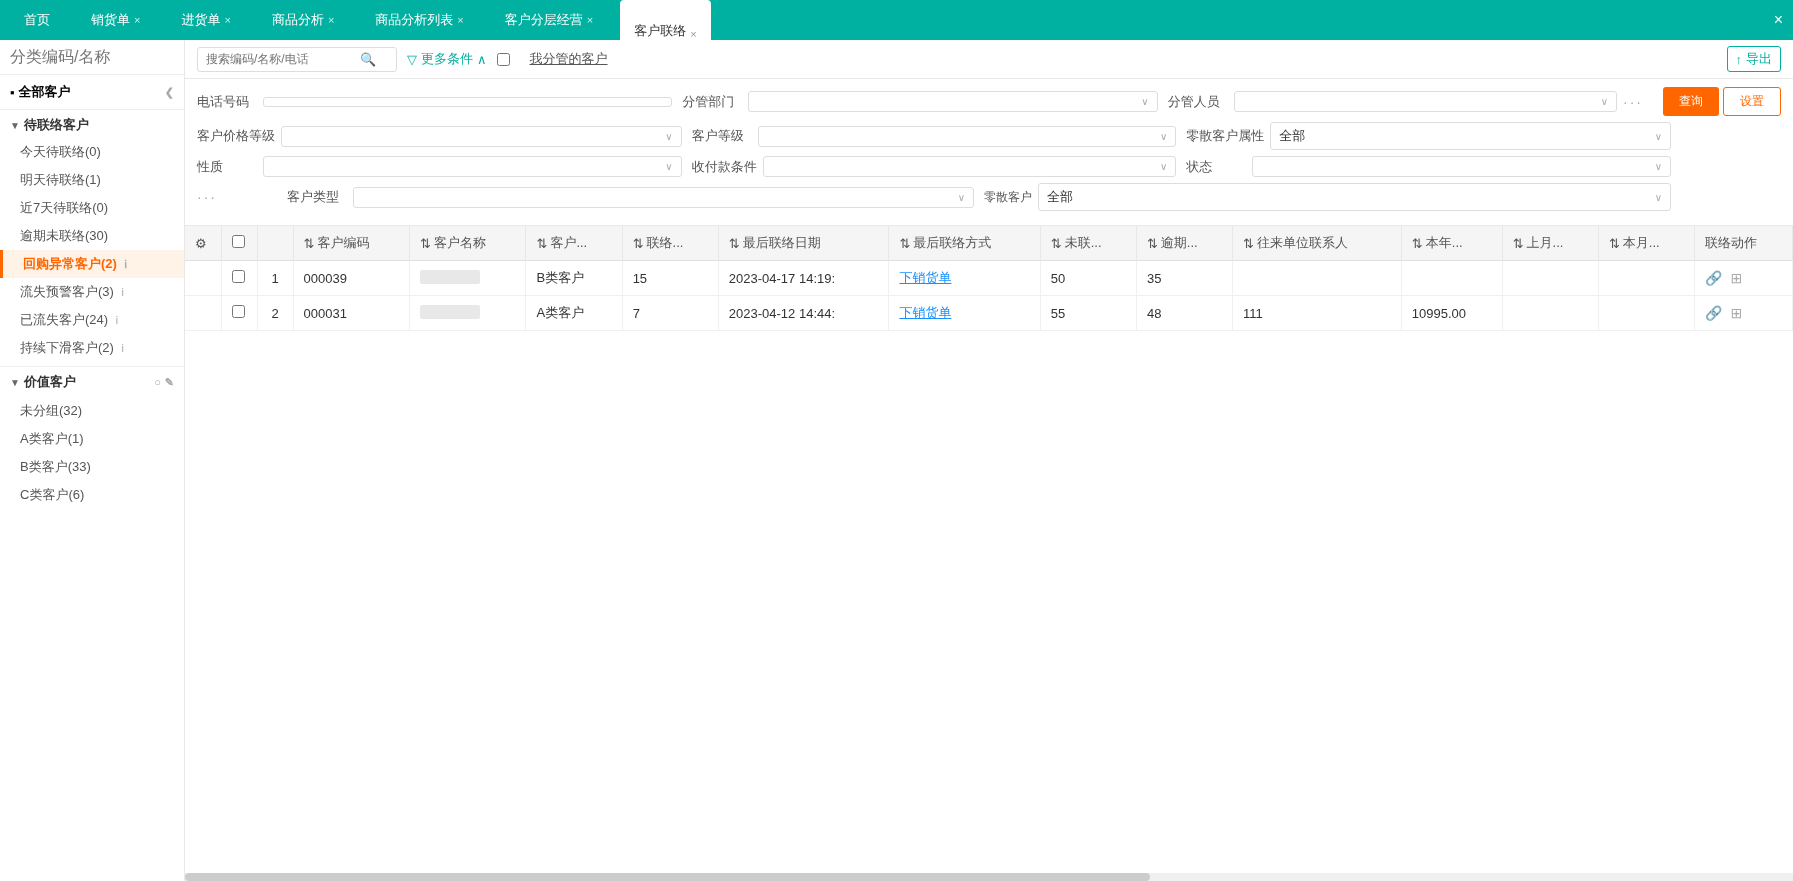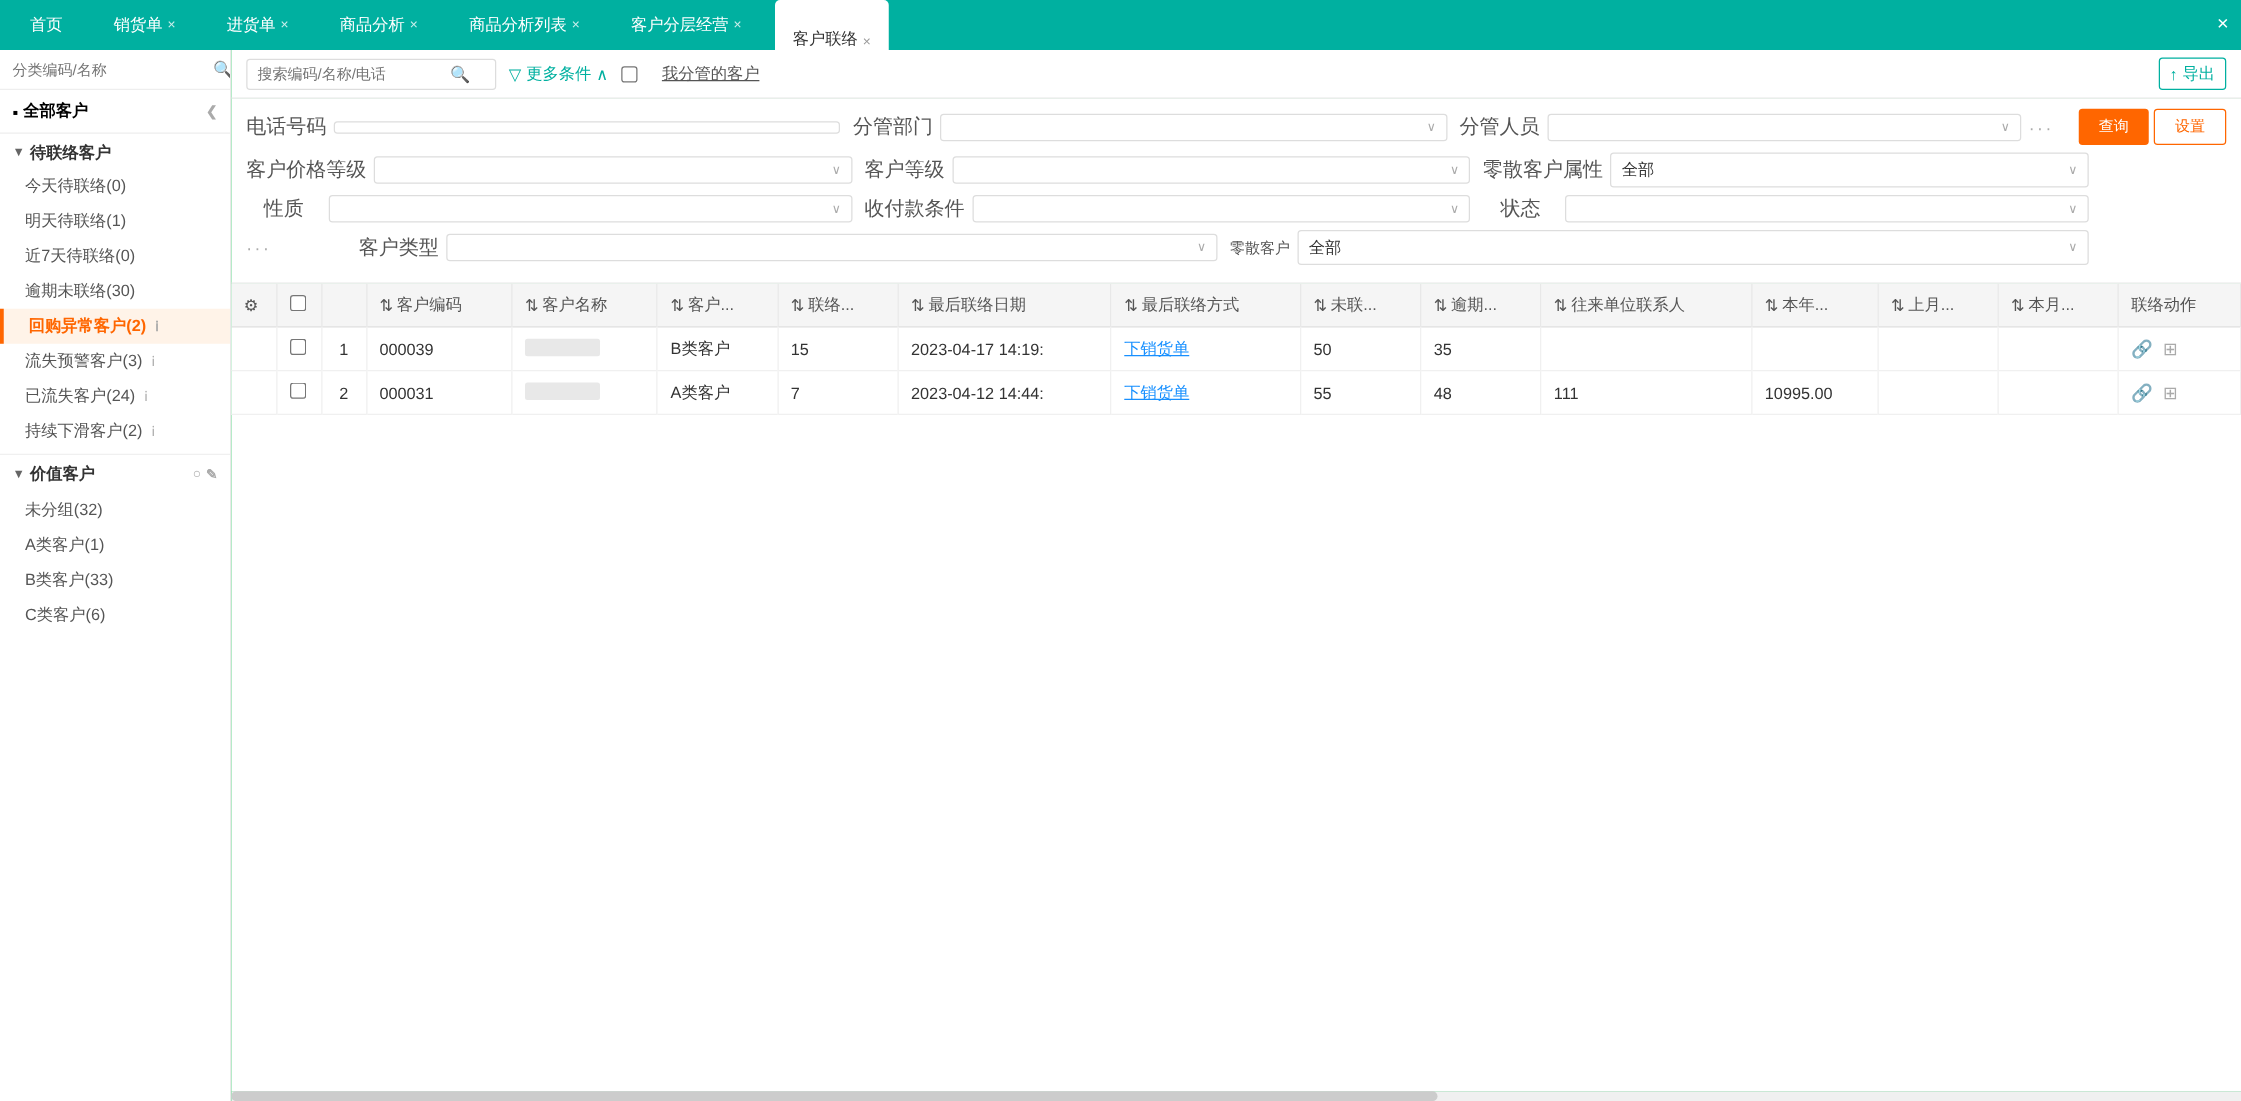--- a/index.html
+++ b/index.html
@@ -27,21 +27,21 @@
     
     .sidebar {
       width: 185px; background: white; border-right: 1px solid #e8e8e8;
       overflow-y: auto; flex-shrink: 0;
     }
     .sidebar-search {
       display: flex; align-items: center; padding: 8px 10px; border-bottom: 1px solid #eee;
       gap: 6px;
     }
     .sidebar-search input {
-      border: none; outline: none; flex: 1; font-size: 12px; color: #0369a1;
+      border: none; outline: none; flex: 1; font-size: 16px; color: #0369a1;
     }
     .search-icon-sm { color: #aaa; cursor: pointer; }
     .sidebar-header {
       display: flex; align-items: center; padding: 8px 10px; font-weight: bold;
       gap: 4px; border-bottom: 1px solid #eee; justify-content: space-between;
     }
     .sidebar-header-left { display: flex; align-items: center; gap: 4px; }
     .collapse-icon { color: #aaa; cursor: pointer; font-size: 11px; }
     .sidebar-group-title {
       display: flex; align-items: center; padding: 6px 10px 4px 10px;
@@ -53,21 +53,21 @@
       white-space: nowrap; overflow: hidden; text-overflow: ellipsis;
     }
     .sidebar-item.active { background: #fff3e8; color: #ff6600; font-weight: bold; border-left: 3px solid #ff6600; }
     .sidebar-group-label {
       display: flex; align-items: center; padding: 6px 10px; color: #333;
       font-weight: bold; gap: 4px; cursor: pointer; border-top: 1px solid #f0f0f0; margin-top: 4px;
     }
     .edit-icon { color: #aaa; cursor: pointer; font-size: 11px; }
 
     
-    .content { flex: 1; display: flex; flex-direction: column; overflow: hidden; background: #22c55e; }
+    .content { flex: 1; display: flex; flex-direction: column; overflow: hidden; background: #0f766e; }
 
     
     .filter-bar {
       background: white; padding: 6px 12px; border-bottom: 1px solid #e8e8e8;
       display: flex; align-items: center; gap: 10px;
     }
     .filter-search {
       display: flex; align-items: center; border: 1px solid #ddd; border-radius: 3px;
       padding: 4px 8px; gap: 4px; min-width: 200px;
     }
@@ -83,21 +83,21 @@
     }
 
     
     .adv-filter {
       background: white; padding: 8px 12px; border-bottom: 1px solid #e8e8e8;
     }
     .filter-row { display: flex; align-items: center; gap: 10px; margin-bottom: 6px; }
     .filter-cell {
       display: flex; align-items: center; gap: 6px; flex: 1;
     }
-    .filter-label { color: #555; white-space: nowrap; font-size: 16px; min-width: 60px; text-align: center; }
+    .filter-label { color: #555; white-space: nowrap; font-size: 13px; min-width: 60px; text-align: left; }
     .filter-input {
       flex: 1; border: 1px solid #ddd; border-radius: 3px; padding: 4px 8px;
       font-size: 12px; color: #333; display: flex; align-items: center; justify-content: space-between;
       cursor: pointer; min-width: 120px;
     }
     .filter-input .arrow { color: #aaa; font-size: 10px; }
     .filter-actions { display: flex; flex-direction: row; gap: 4px; justify-content: center; padding-left: 10px; }
     .btn-query {
       background: #ff6600; color: white; border: none; border-radius: 3px;
       padding: 5px 16px; cursor: pointer; font-size: 12px;

